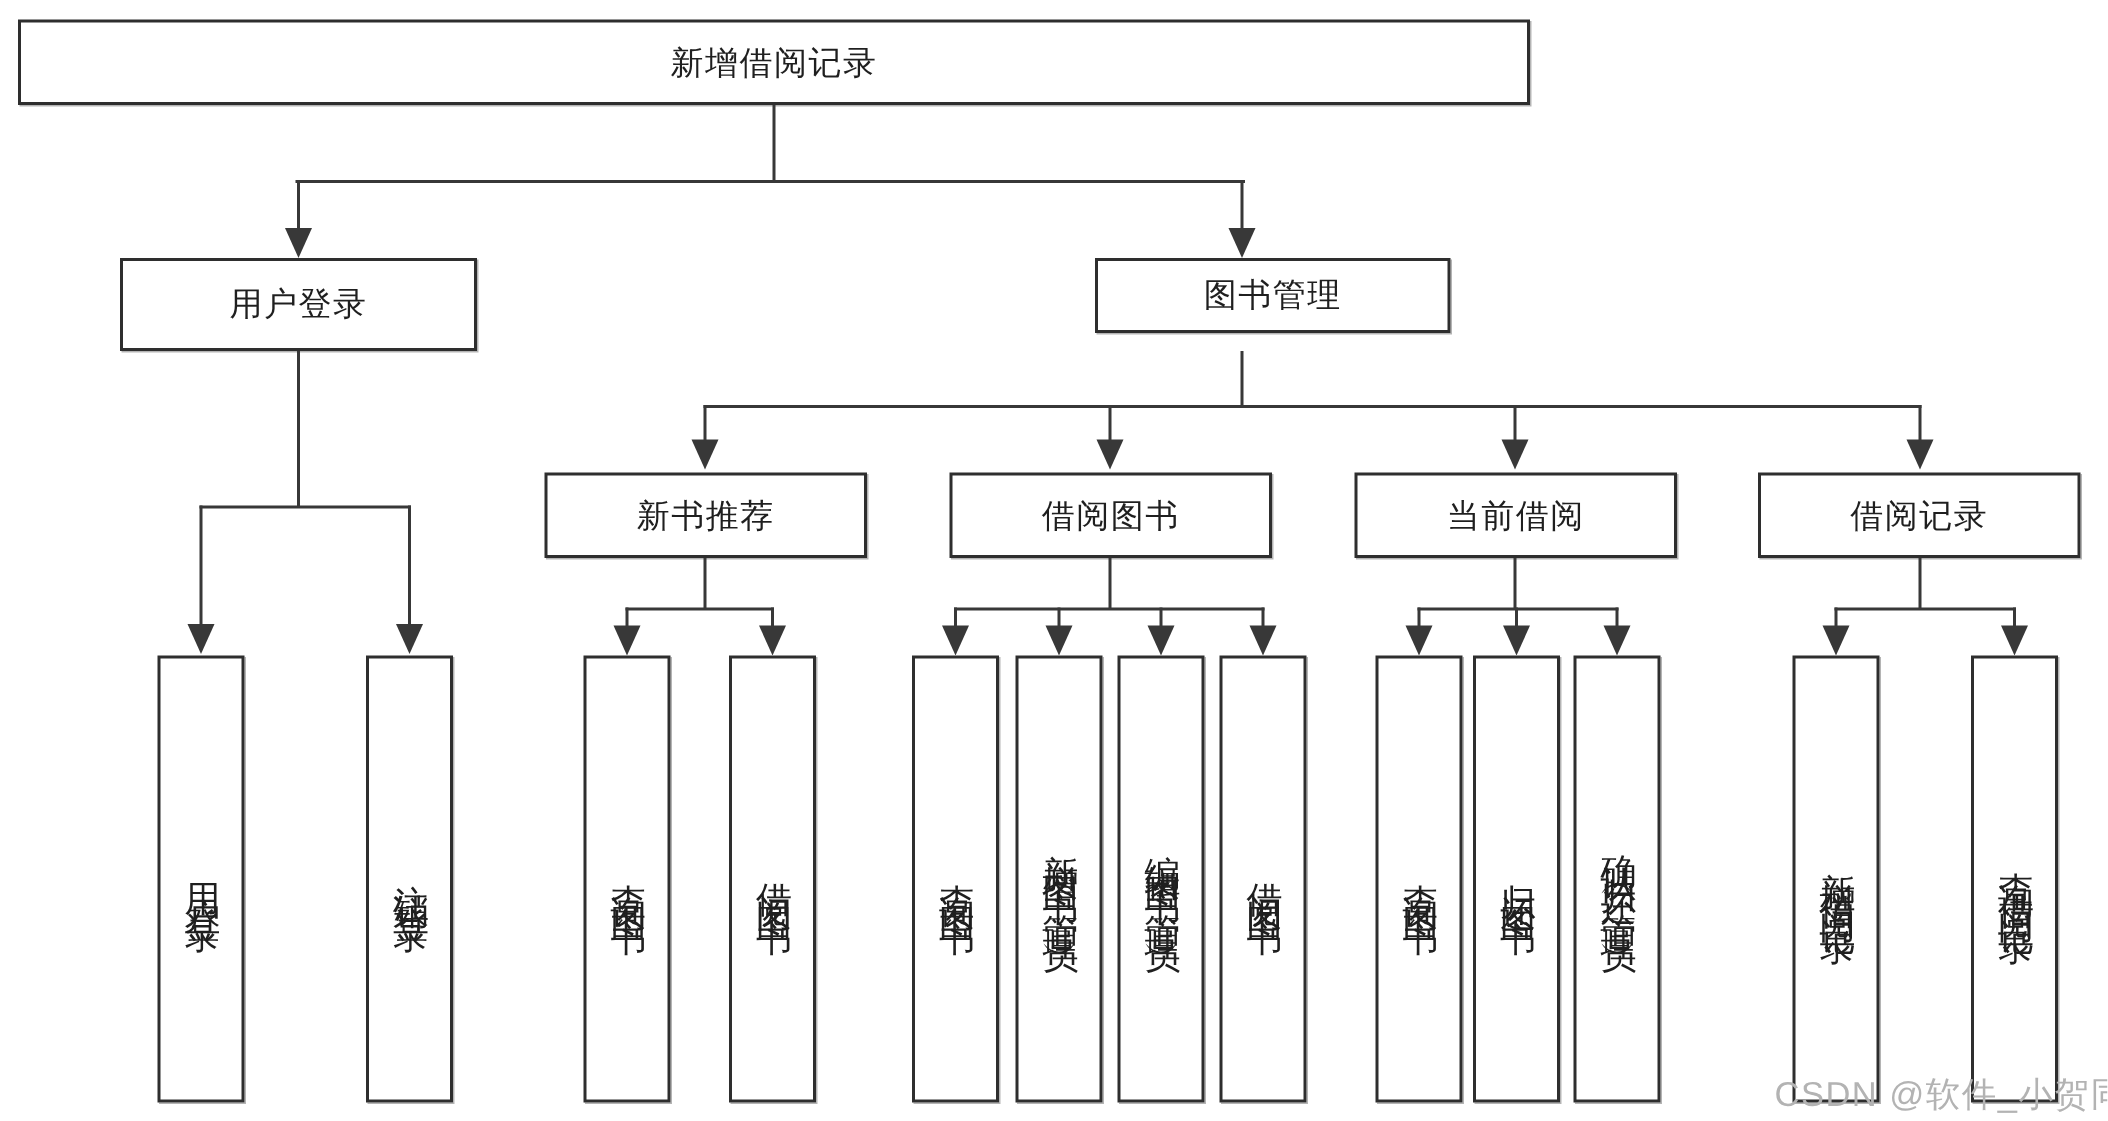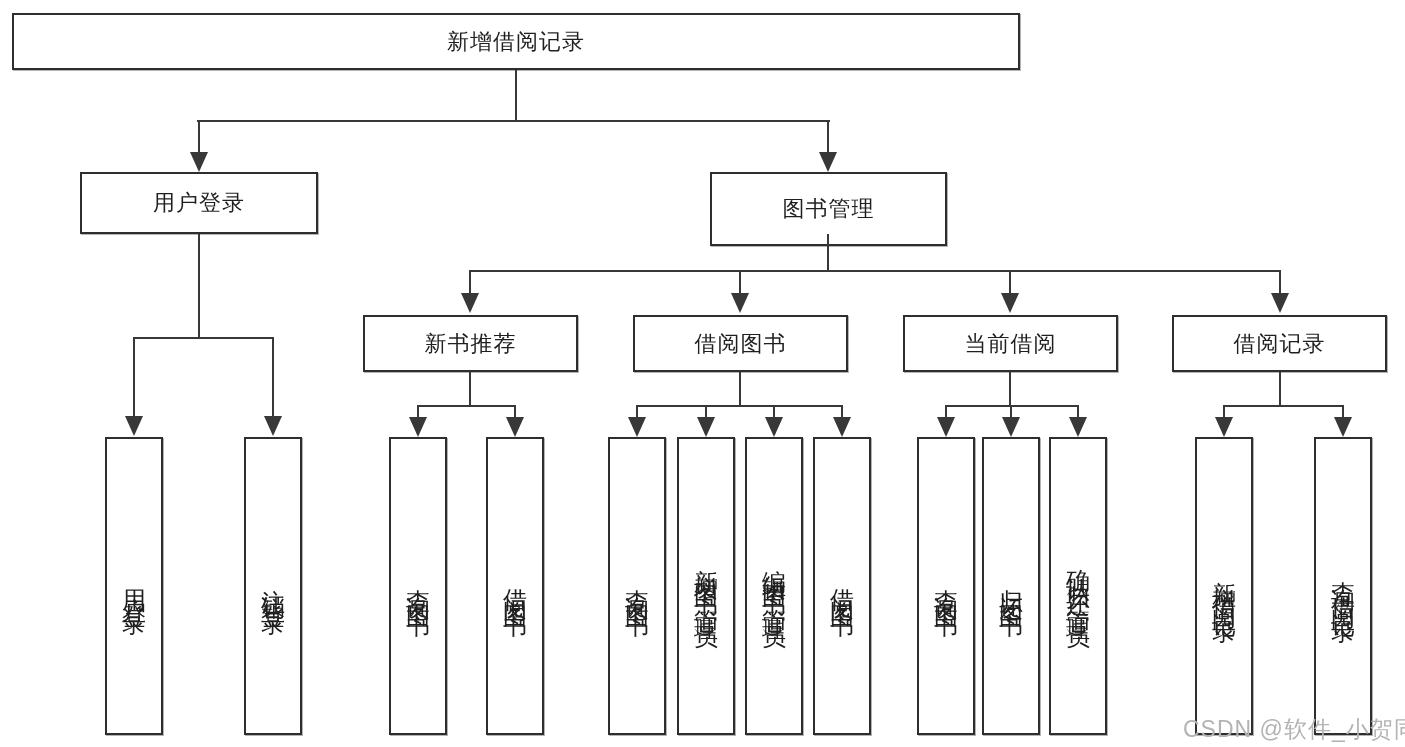--- a/index.html
+++ b/index.html
@@ -57,21 +57,21 @@
   <div class="box hlabel" style="left:12px; top:13px; width:1008px; height:57px;">新增借阅记录</div>
 
   <div class="cl" style="left:515px; top:70px; width:2px; height:51px;"></div>
   <div class="cl" style="left:197px; top:120px; width:633px; height:2px;"></div>
   <div class="cl" style="left:198px; top:120px; width:2px; height:36px;"></div>
   <div class="ah" style="left:190px; top:152px;"></div>
   <div class="cl" style="left:827px; top:120px; width:2px; height:36px;"></div>
   <div class="ah" style="left:819px; top:152px;"></div>
 
   <div class="box hlabel" style="left:80px; top:172px; width:238px; height:62px;">用户登录</div>
-  <div class="box hlabel" style="left:710px; top:172px; width:237px; height:74px;">图书管理</div>
+  <div class="box hlabel" style="left:730px; top:172px; width:237px; height:50px;">图书管理</div>
 
   <div class="cl" style="left:198px; top:234px; width:2px; height:104px;"></div>
   <div class="cl" style="left:133px; top:337px; width:141px; height:2px;"></div>
   <div class="cl" style="left:133px; top:337px; width:2px; height:81px;"></div>
   <div class="ah" style="left:125px; top:416px;"></div>
   <div class="cl" style="left:272px; top:337px; width:2px; height:81px;"></div>
   <div class="ah" style="left:264px; top:416px;"></div>
 
   <div class="cl" style="left:827px; top:234px; width:2px; height:37px;"></div>
   <div class="cl" style="left:469px; top:270px; width:812px; height:2px;"></div>

